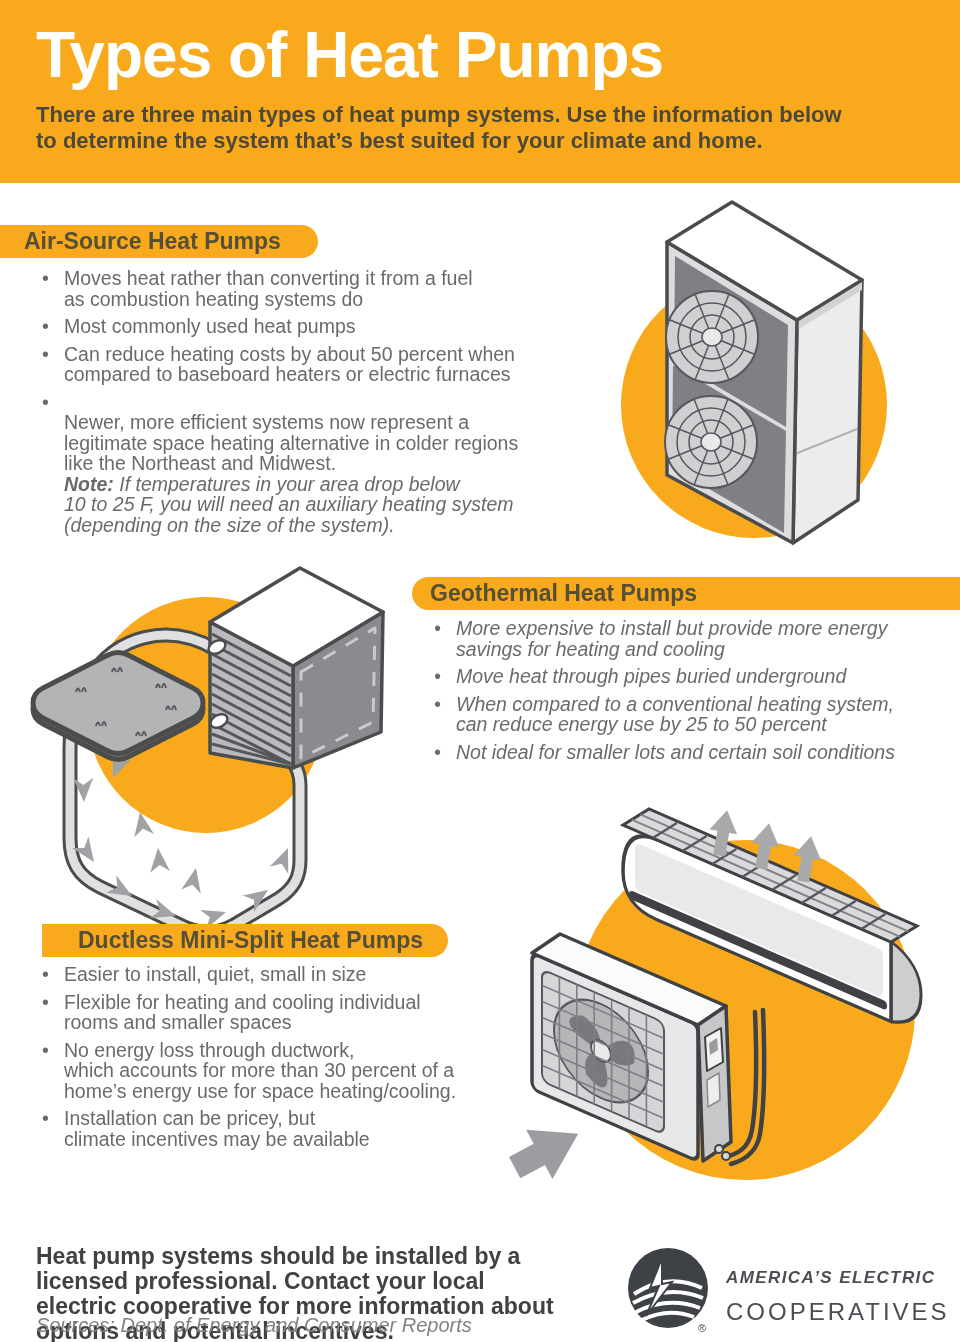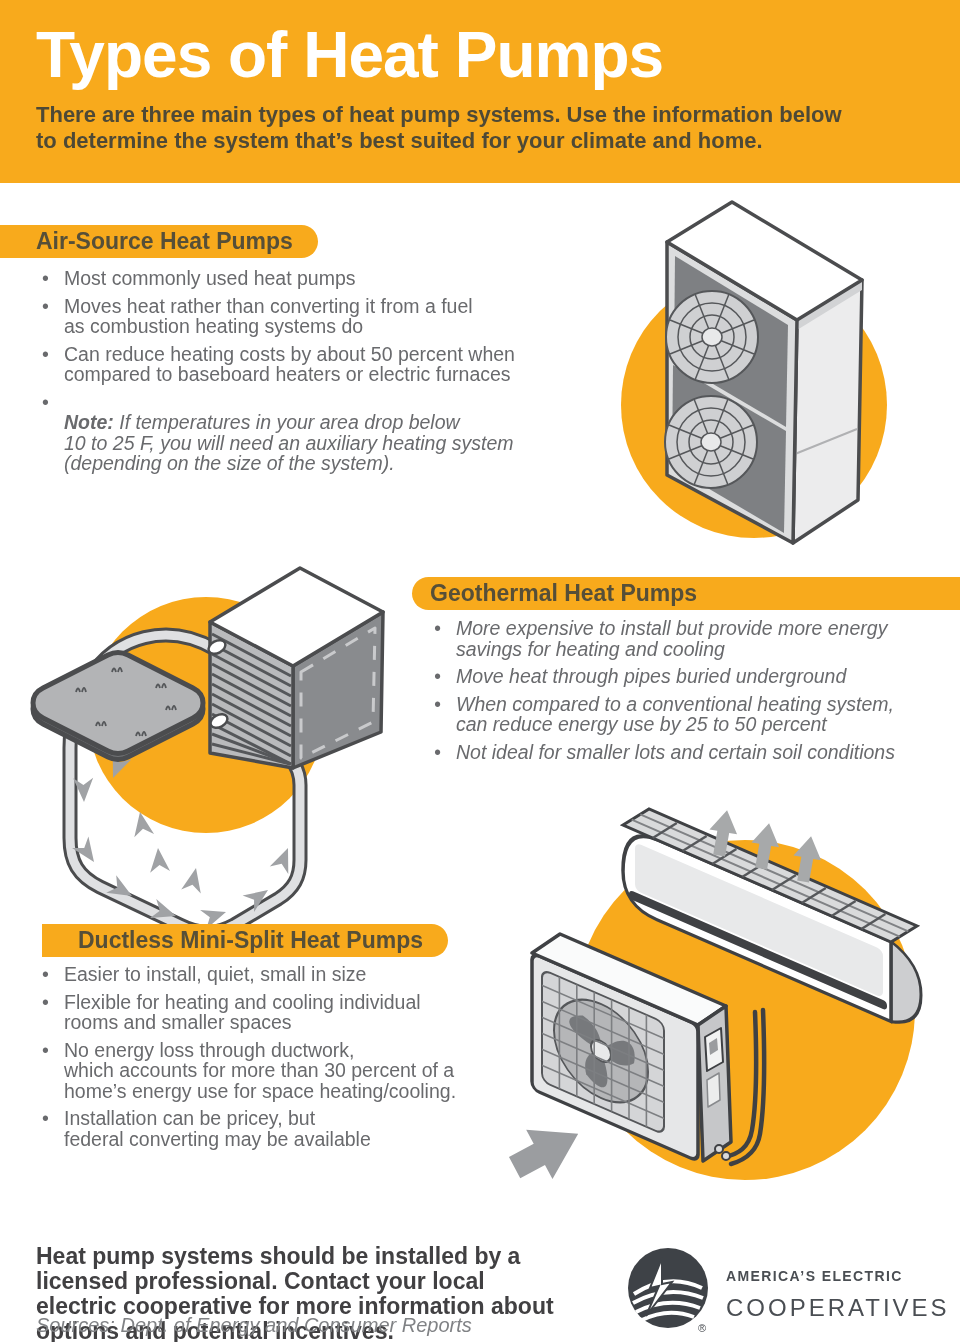--- a/index.html
+++ b/index.html
@@ -19,21 +19,21 @@
     left:36px; top:102px; font-size:22px; font-weight:bold; color:#4E4936;
     line-height:26px; white-space:pre-line;
   }
 
   
   .pill {
     background:#F8AA1C; color:#564F38; font-weight:bold;
     font-size:23px; line-height:33px; height:33px; box-sizing:border-box;
     white-space:nowrap;
   }
-  .pill-air  { left:0;     top:225px; width:318px; border-radius:0 17px 17px 0; padding-left:36px; }
+  .pill-air  { left:0;     top:225px; width:318px; border-radius:0 17px 17px 0; padding-left:24px; }
   .pill-geo  { left:412px; top:577px; width:548px; border-radius:17px 0 0 17px; padding-left:18px; }
   .pill-duct { left:0;     top:924px; width:406px; border-radius:0 17px 17px 0; padding-left:36px;margin-left:42px; }
 
   
   ul.bullets { list-style:none; margin:0; padding:0; }
   ul.bullets li {
     position:relative; padding-left:24px; margin-bottom:7px;
     font-size:19.5px; line-height:20.5px; color:#696A6D; white-space:pre-line;
   }
   ul.bullets li::before {
@@ -49,45 +49,47 @@
   .footer-message {
     left:36px; top:1202px; width:560px; font-size:23px; font-weight:bold;
     color:#414042; line-height:25px; white-space:pre-line;margin-top:42px;
   }
   .sources {
     left:36px; top:1314px; font-size:20px; font-style:italic; color:#808285;
   }
   .logo { left:626px; top:1246px; width:330px; height:92px; }
   .logo-mark { position:absolute; left:0; top:0; }
   .logo-text { position:absolute; left:100px; top:22px; color:#4A4E53; }
-  .logo-line1 { font-size:14px; font-weight:bold; letter-spacing:1.4px; }
+  .logo-line1 { font-size:17px; font-weight:bold; letter-spacing:1.4px;font-style:italic; }
   .logo-line2 { font-size:24px; letter-spacing:3px; margin-top:10px; }
   .registered { position:absolute; left:72px; top:76px; font-size:11px; color:#4A4E53; }
 
   svg { display:block; }
 </style>
 </head>
 <body>
 
 <div class="abs header">
   <div class="abs title">Types of Heat Pumps</div>
   <div class="abs subtitle">There are three main types of heat pump systems. Use the information below
 to determine the system that’s best suited for your climate and home.</div>
 </div>
 
 <div class="abs pill pill-air">Air-Source Heat Pumps</div>
 
 <ul class="abs bullets list-air">
-  <li><span>Most commonly used heat pumps</span></li>
   <li><span>Moves heat rather than converting it from a fuel
 as combustion heating systems do</span></li>
+  <li><span>Most commonly used heat pumps</span></li>
   <li><span>Can reduce heating costs by about 50 percent when
 compared to baseboard heaters or electric furnaces</span></li>
   <li>
-    <div class="note"><span class="note-label">Note:</span><span> If temperatures in your area drop below
+    <span>Newer, more efficient systems now represent a
+legitimate space heating alternative in colder regions
+like the Northeast and Midwest.</span><div class="note"><span class="note-label">Note:</span><span> If temperatures in your area drop below
 10 to 25 F, you will need an auxiliary heating system
 (depending on the size of the system).</span></div>
   </li>
 </ul>
 
 <svg class="abs" style="left:595px; top:192px;" width="350" height="375" viewBox="0 0 350 375">
   <circle cx="159" cy="213" r="133" fill="#F8AA1C"></circle>
   <g stroke-linejoin="round">
 
     <polygon points="202,128 267,88 263,308 198,351" fill="#ECECED" stroke="#4B4C4E" stroke-width="3.5"></polygon>
@@ -202,21 +204,21 @@
 <div class="abs pill pill-duct">Ductless Mini-Split Heat Pumps</div>
 
 <ul class="abs bullets list-duct">
   <li><span>Easier to install, quiet, small in size</span></li>
   <li><span>Flexible for heating and cooling individual
 rooms and smaller spaces</span></li>
   <li><span>No energy loss through ductwork,
 which accounts for more than 30 percent of a
 home’s energy use for space heating/cooling.</span></li>
   <li><span>Installation can be pricey, but
-federal converting may be available</span></li>
+climate incentives may be available</span></li>
 </ul>
 
 <svg class="abs" style="left:505px; top:800px;" width="450" height="400" viewBox="0 0 450 400">
   <circle cx="240" cy="210" r="170" fill="#F8AA1C"></circle>
 
   <g>
     <g transform="translate(118,25) skewY(23.5)" stroke-linejoin="round">
       <path d="M 268 0 Q 298 10 298 40 Q 298 72 268 80 Z" fill="#CDCED0" stroke="#3F4144" stroke-width="3"></path>
       <path d="M 34 0 L 268 0 L 268 80 L 34 80 Q 0 80 0 46 Q 0 0 34 0 Z" fill="#FFFFFF" stroke="#3F4144" stroke-width="3.5"></path>
       <rect x="12" y="12" width="248" height="48" rx="6" fill="#E8E9EA"></rect>

